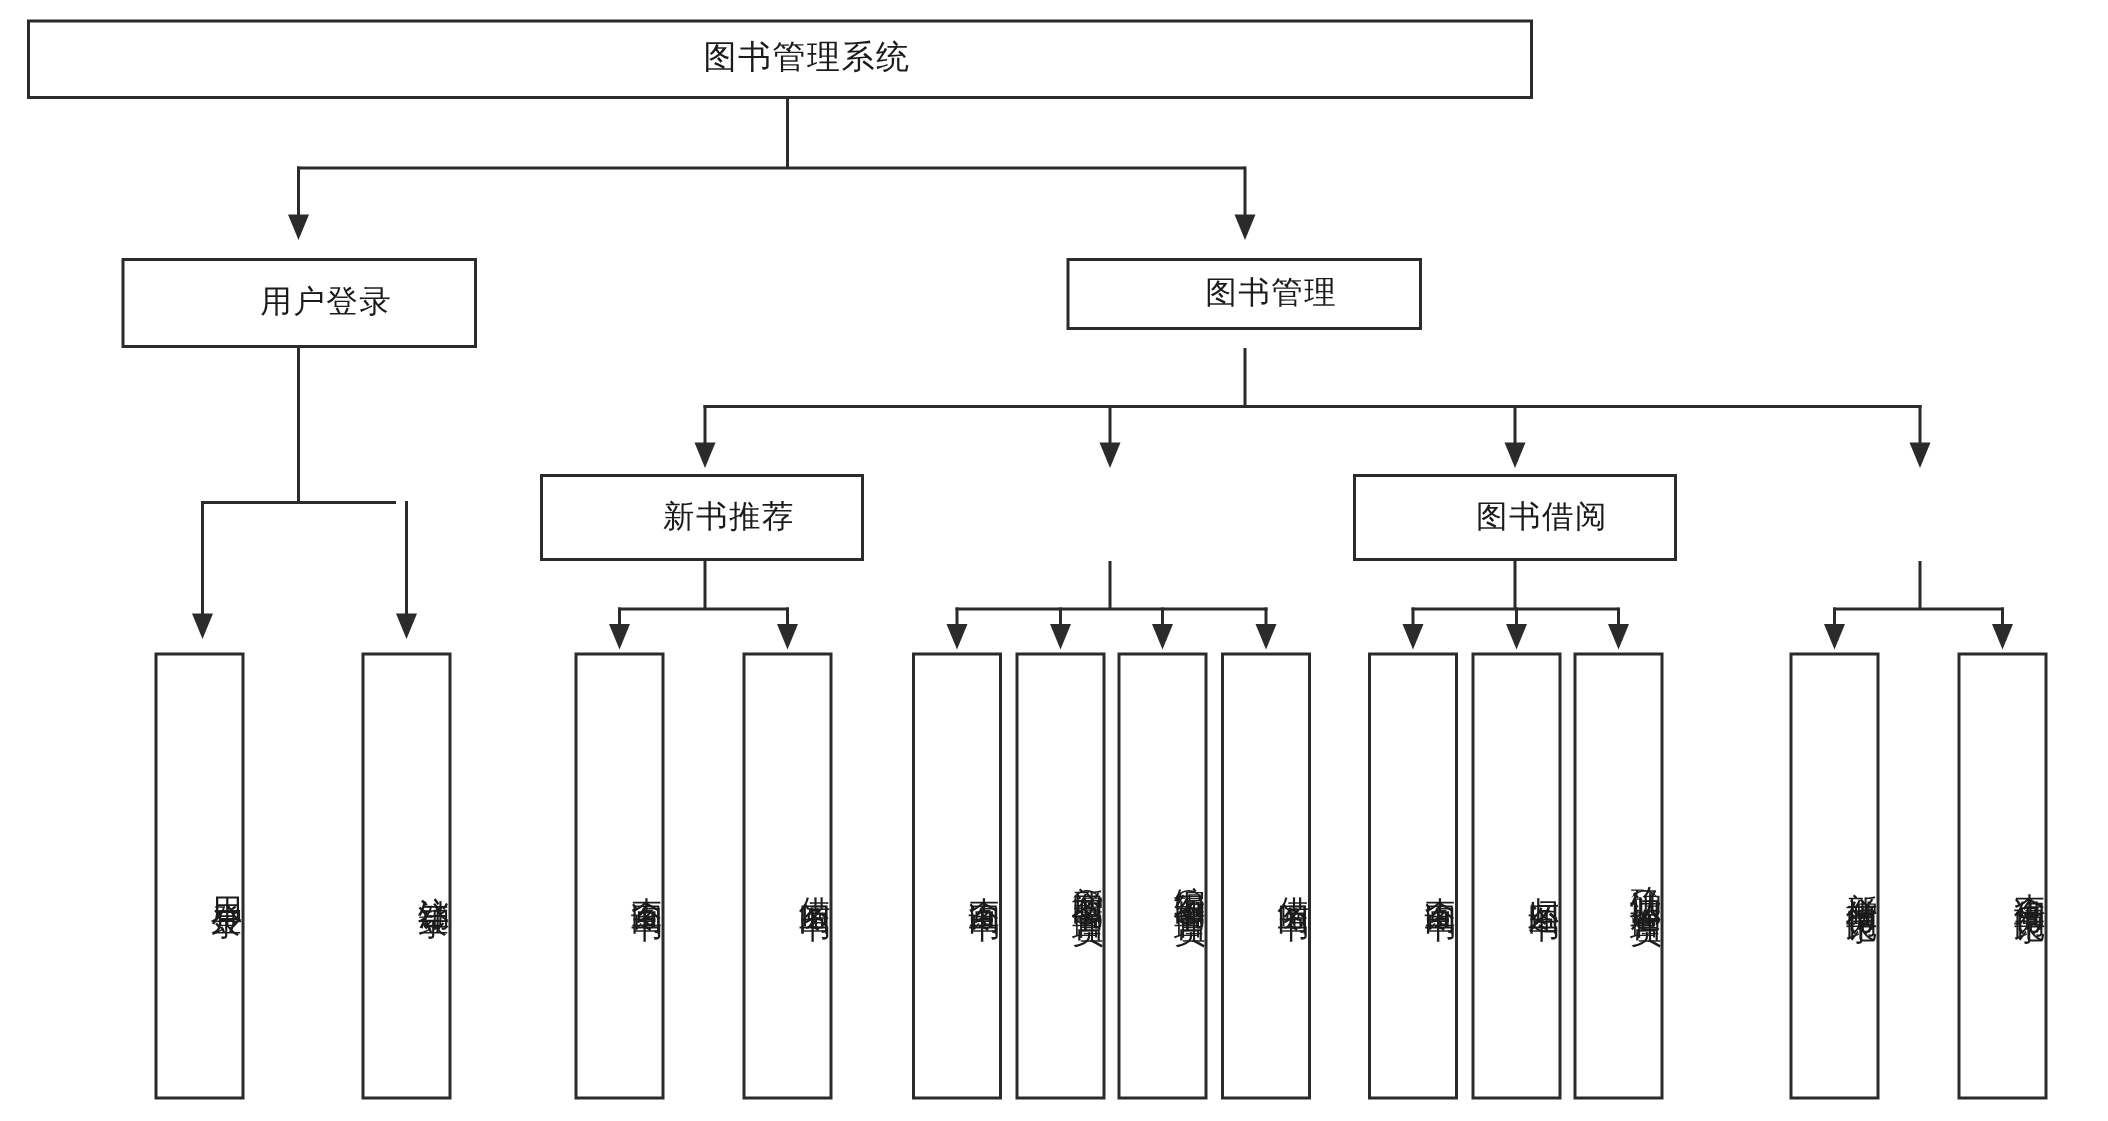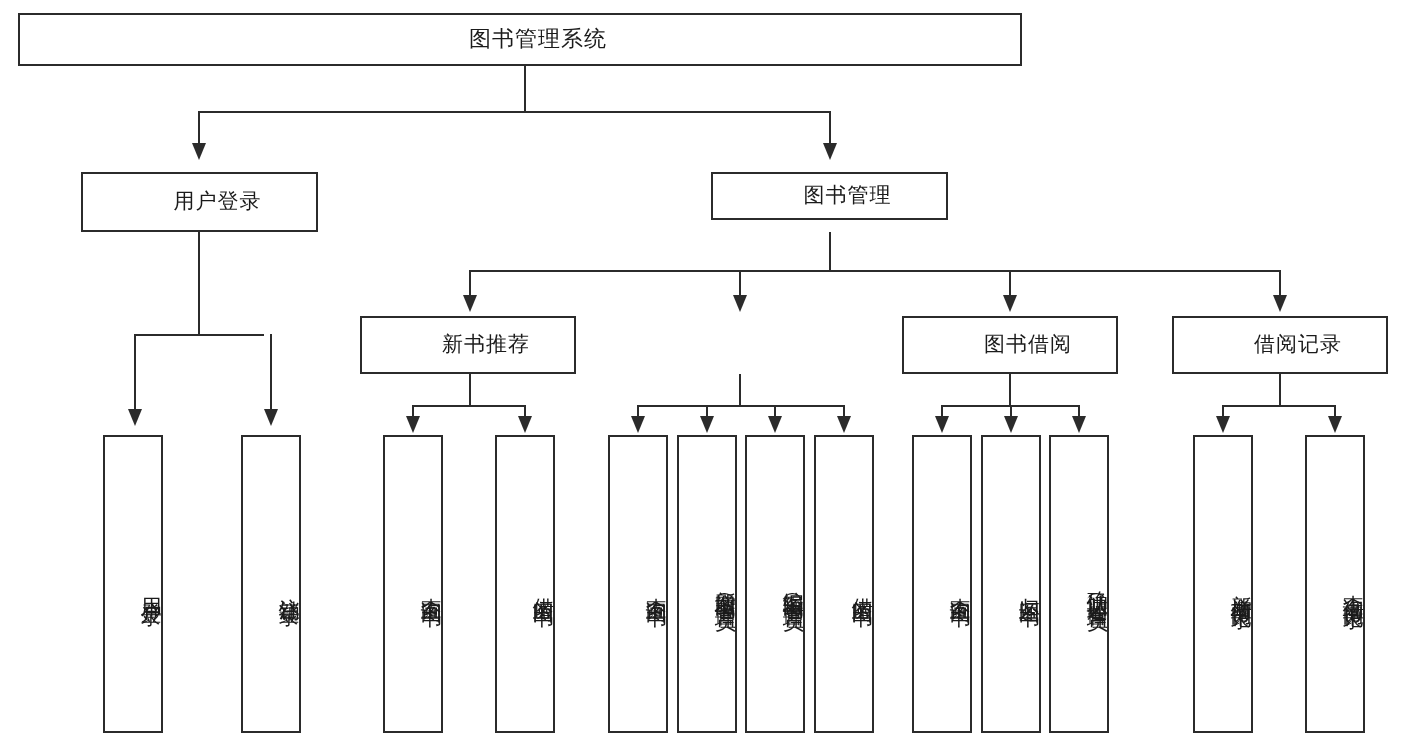--- a/index.html
+++ b/index.html
@@ -129,23 +129,20 @@
   <div class="arrow" style="left:1003px; top:295px;"></div>
   <div class="conn v" style="left:1279px; top:270px; height:26px;"></div>
   <div class="arrow" style="left:1273px; top:295px;"></div>
 
   <div class="node horizontal" style="left:360px; top:316px; width:216px; height:58px;">
     <span class="node-label">新书推荐</span>
   </div>
   <div class="node horizontal" style="left:902px; top:316px; width:216px; height:58px;">
     <span class="node-label">图书借阅</span>
   </div>
-  <div class="node horizontal" style="left:1172px; top:316px; width:216px; height:58px;">
-    <span class="node-label">借阅记录</span>
-  </div>
 
   <div class="conn v" style="left:469px; top:374px; height:32px;"></div>
   <div class="conn h" style="left:412px; top:405px; width:114px;"></div>
   <div class="conn v" style="left:412px; top:405px; height:14px;"></div>
   <div class="arrow" style="left:406px; top:416px;"></div>
   <div class="conn v" style="left:524px; top:405px; height:14px;"></div>
   <div class="arrow" style="left:518px; top:416px;"></div>
 
   <div class="conn v" style="left:739px; top:374px; height:32px;"></div>
   <div class="conn h" style="left:637px; top:405px; width:208px;"></div>

